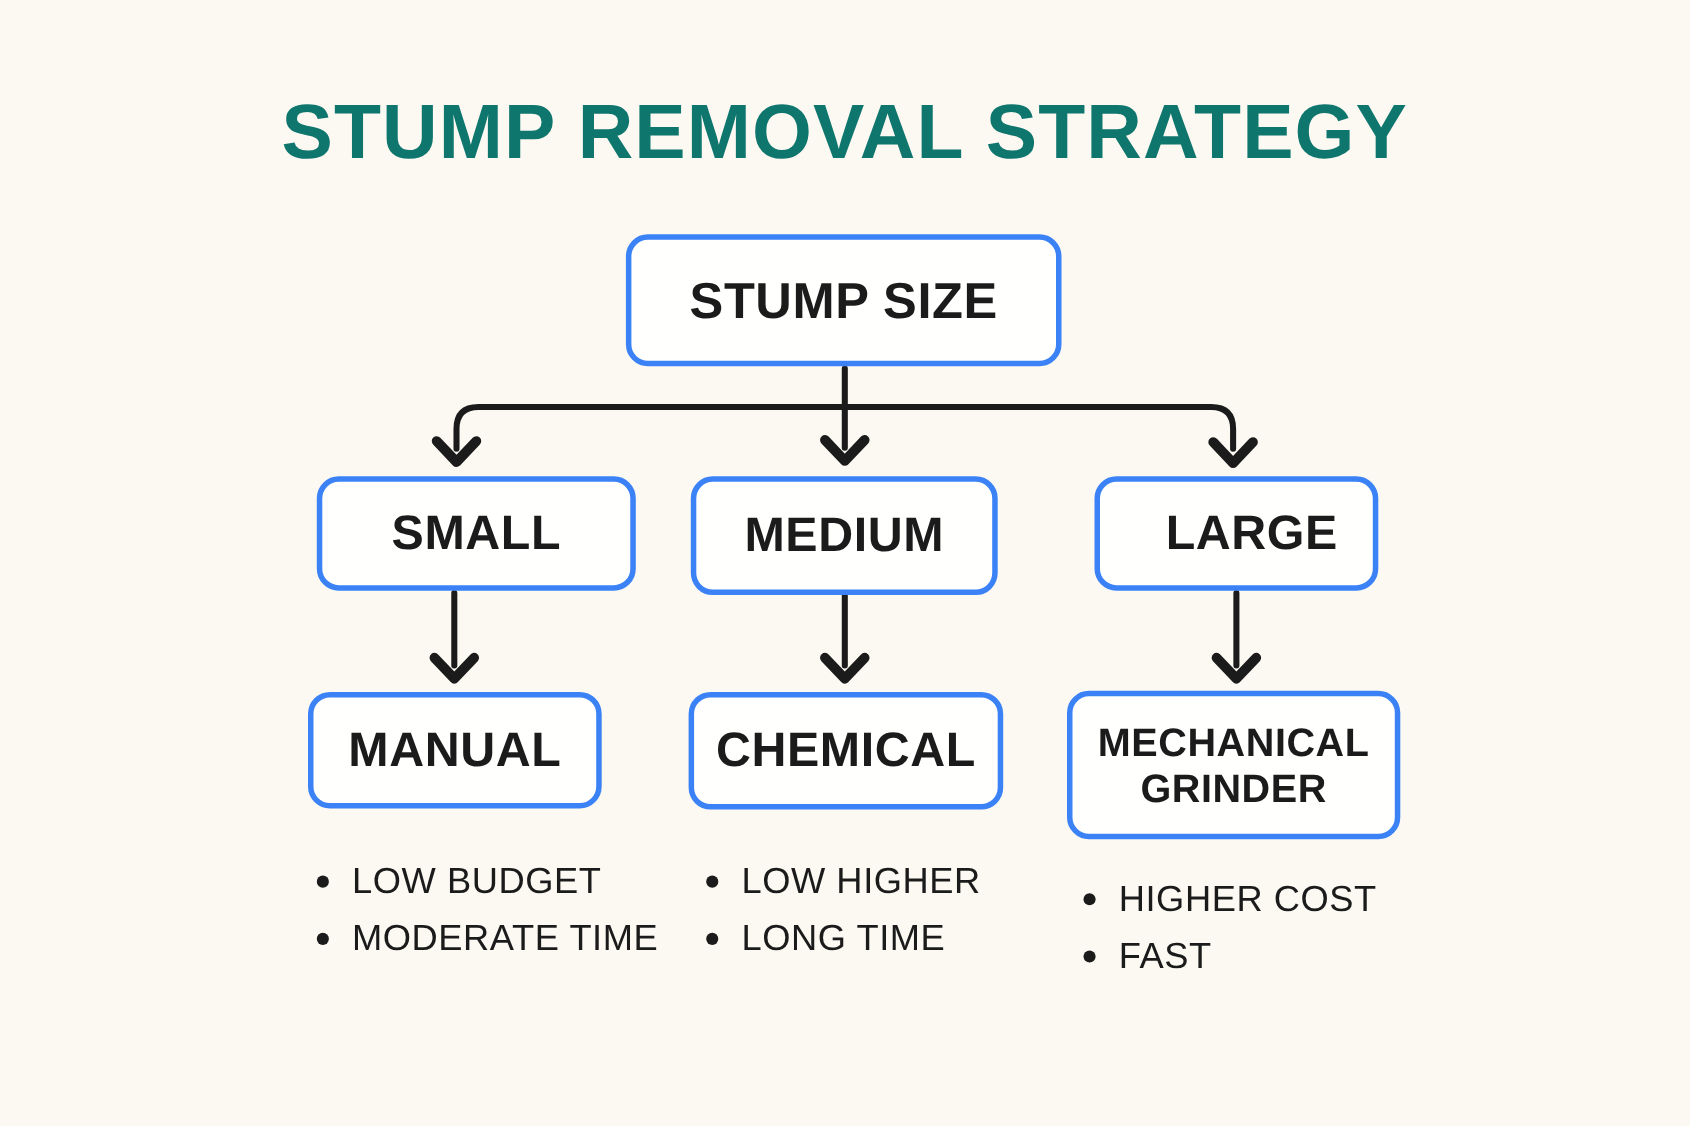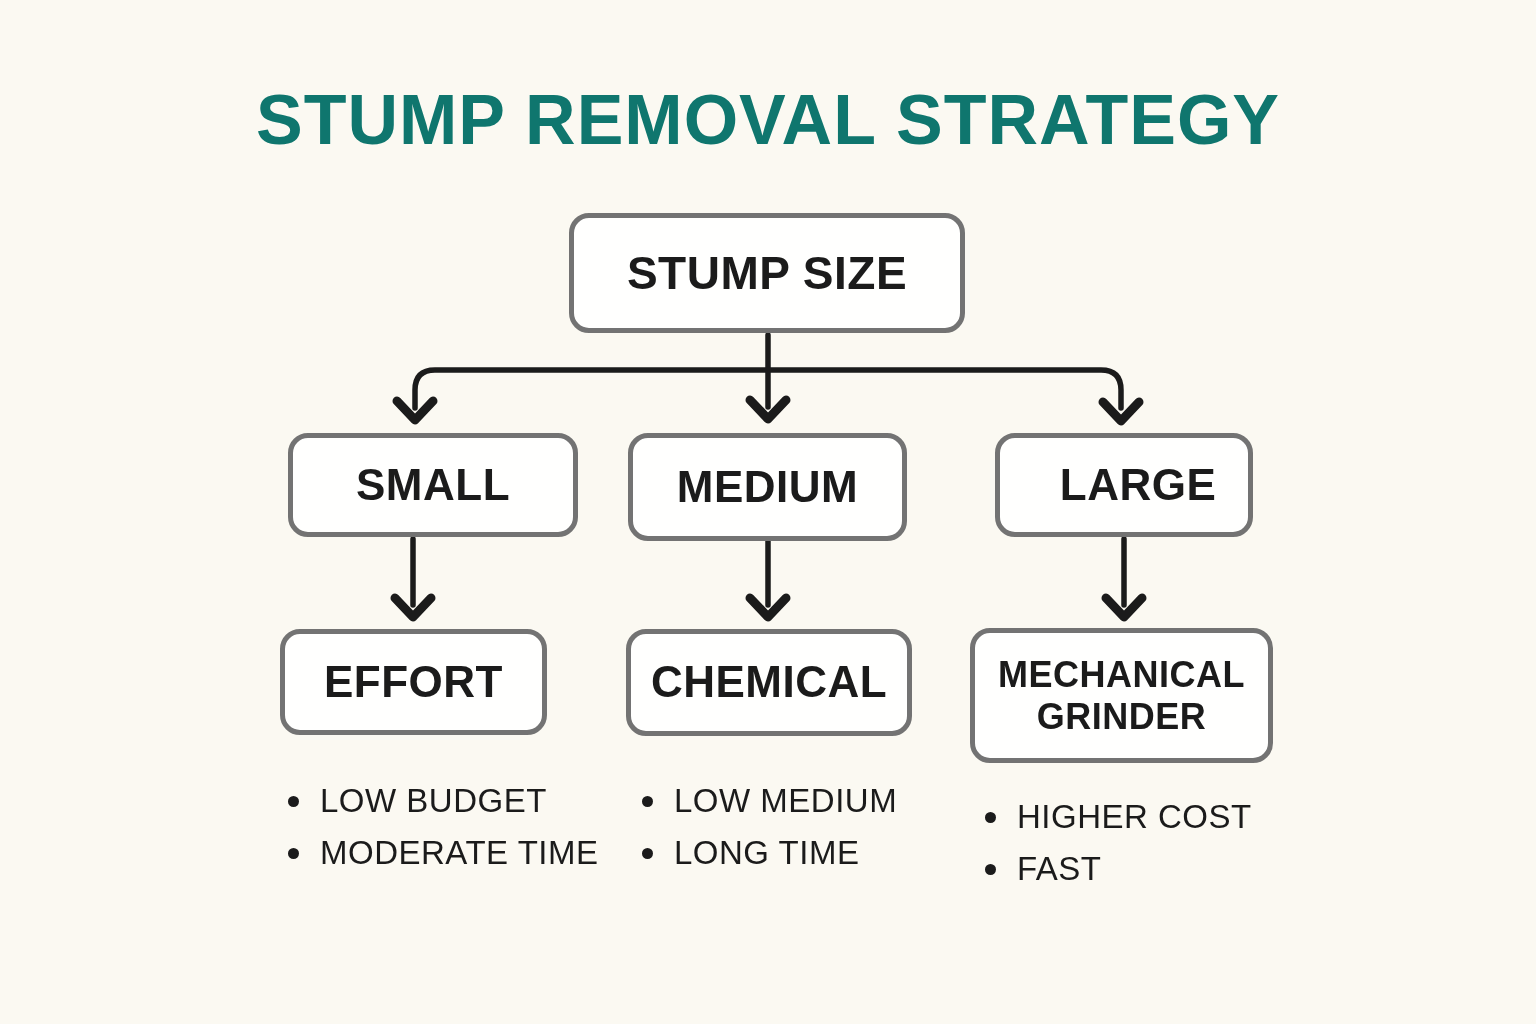--- a/index.html
+++ b/index.html
@@ -30,21 +30,21 @@
   .connectors {
     position: absolute;
     left: 0;
     top: 0;
     pointer-events: none;
   }
   .node {
     position: absolute;
     box-sizing: border-box;
     background: #FFFFFE;
-    border: 5px solid #737373;
+    border: 5px solid #3b82f6;
     border-radius: 20px;
     display: flex;
     align-items: center;
     justify-content: center;
     text-align: center;
     font-weight: bold;
     font-size: 44px;
     letter-spacing: 0.5px;
     line-height: 1.15;
   }
@@ -106,39 +106,39 @@
              M750 598 L768 617 L786 598
              M1106 598 L1124 617 L1142 598"></path>
   </svg>
 
   <div class="node root">STUMP SIZE</div>
 
   <div class="node small">SMALL</div>
   <div class="node medium">MEDIUM</div>
   <div class="node large">LARGE</div>
 
-  <div class="node manual">EFFORT</div>
+  <div class="node manual">MANUAL</div>
   <div class="node chemical">CHEMICAL</div>
   <div class="node grinder">MECHANICAL GRINDER</div>
 
   <ul class="notes g1">
     <li>
       <span class="dot"></span>
       <span class="note-text">LOW BUDGET</span>
     </li>
     <li>
       <span class="dot"></span>
       <span class="note-text">MODERATE TIME</span>
     </li>
   </ul>
 
   <ul class="notes g2">
     <li>
       <span class="dot"></span>
-      <span class="note-text">LOW MEDIUM</span>
+      <span class="note-text">LOW HIGHER</span>
     </li>
     <li>
       <span class="dot"></span>
       <span class="note-text">LONG TIME</span>
     </li>
   </ul>
 
   <ul class="notes g3">
     <li>
       <span class="dot"></span>

